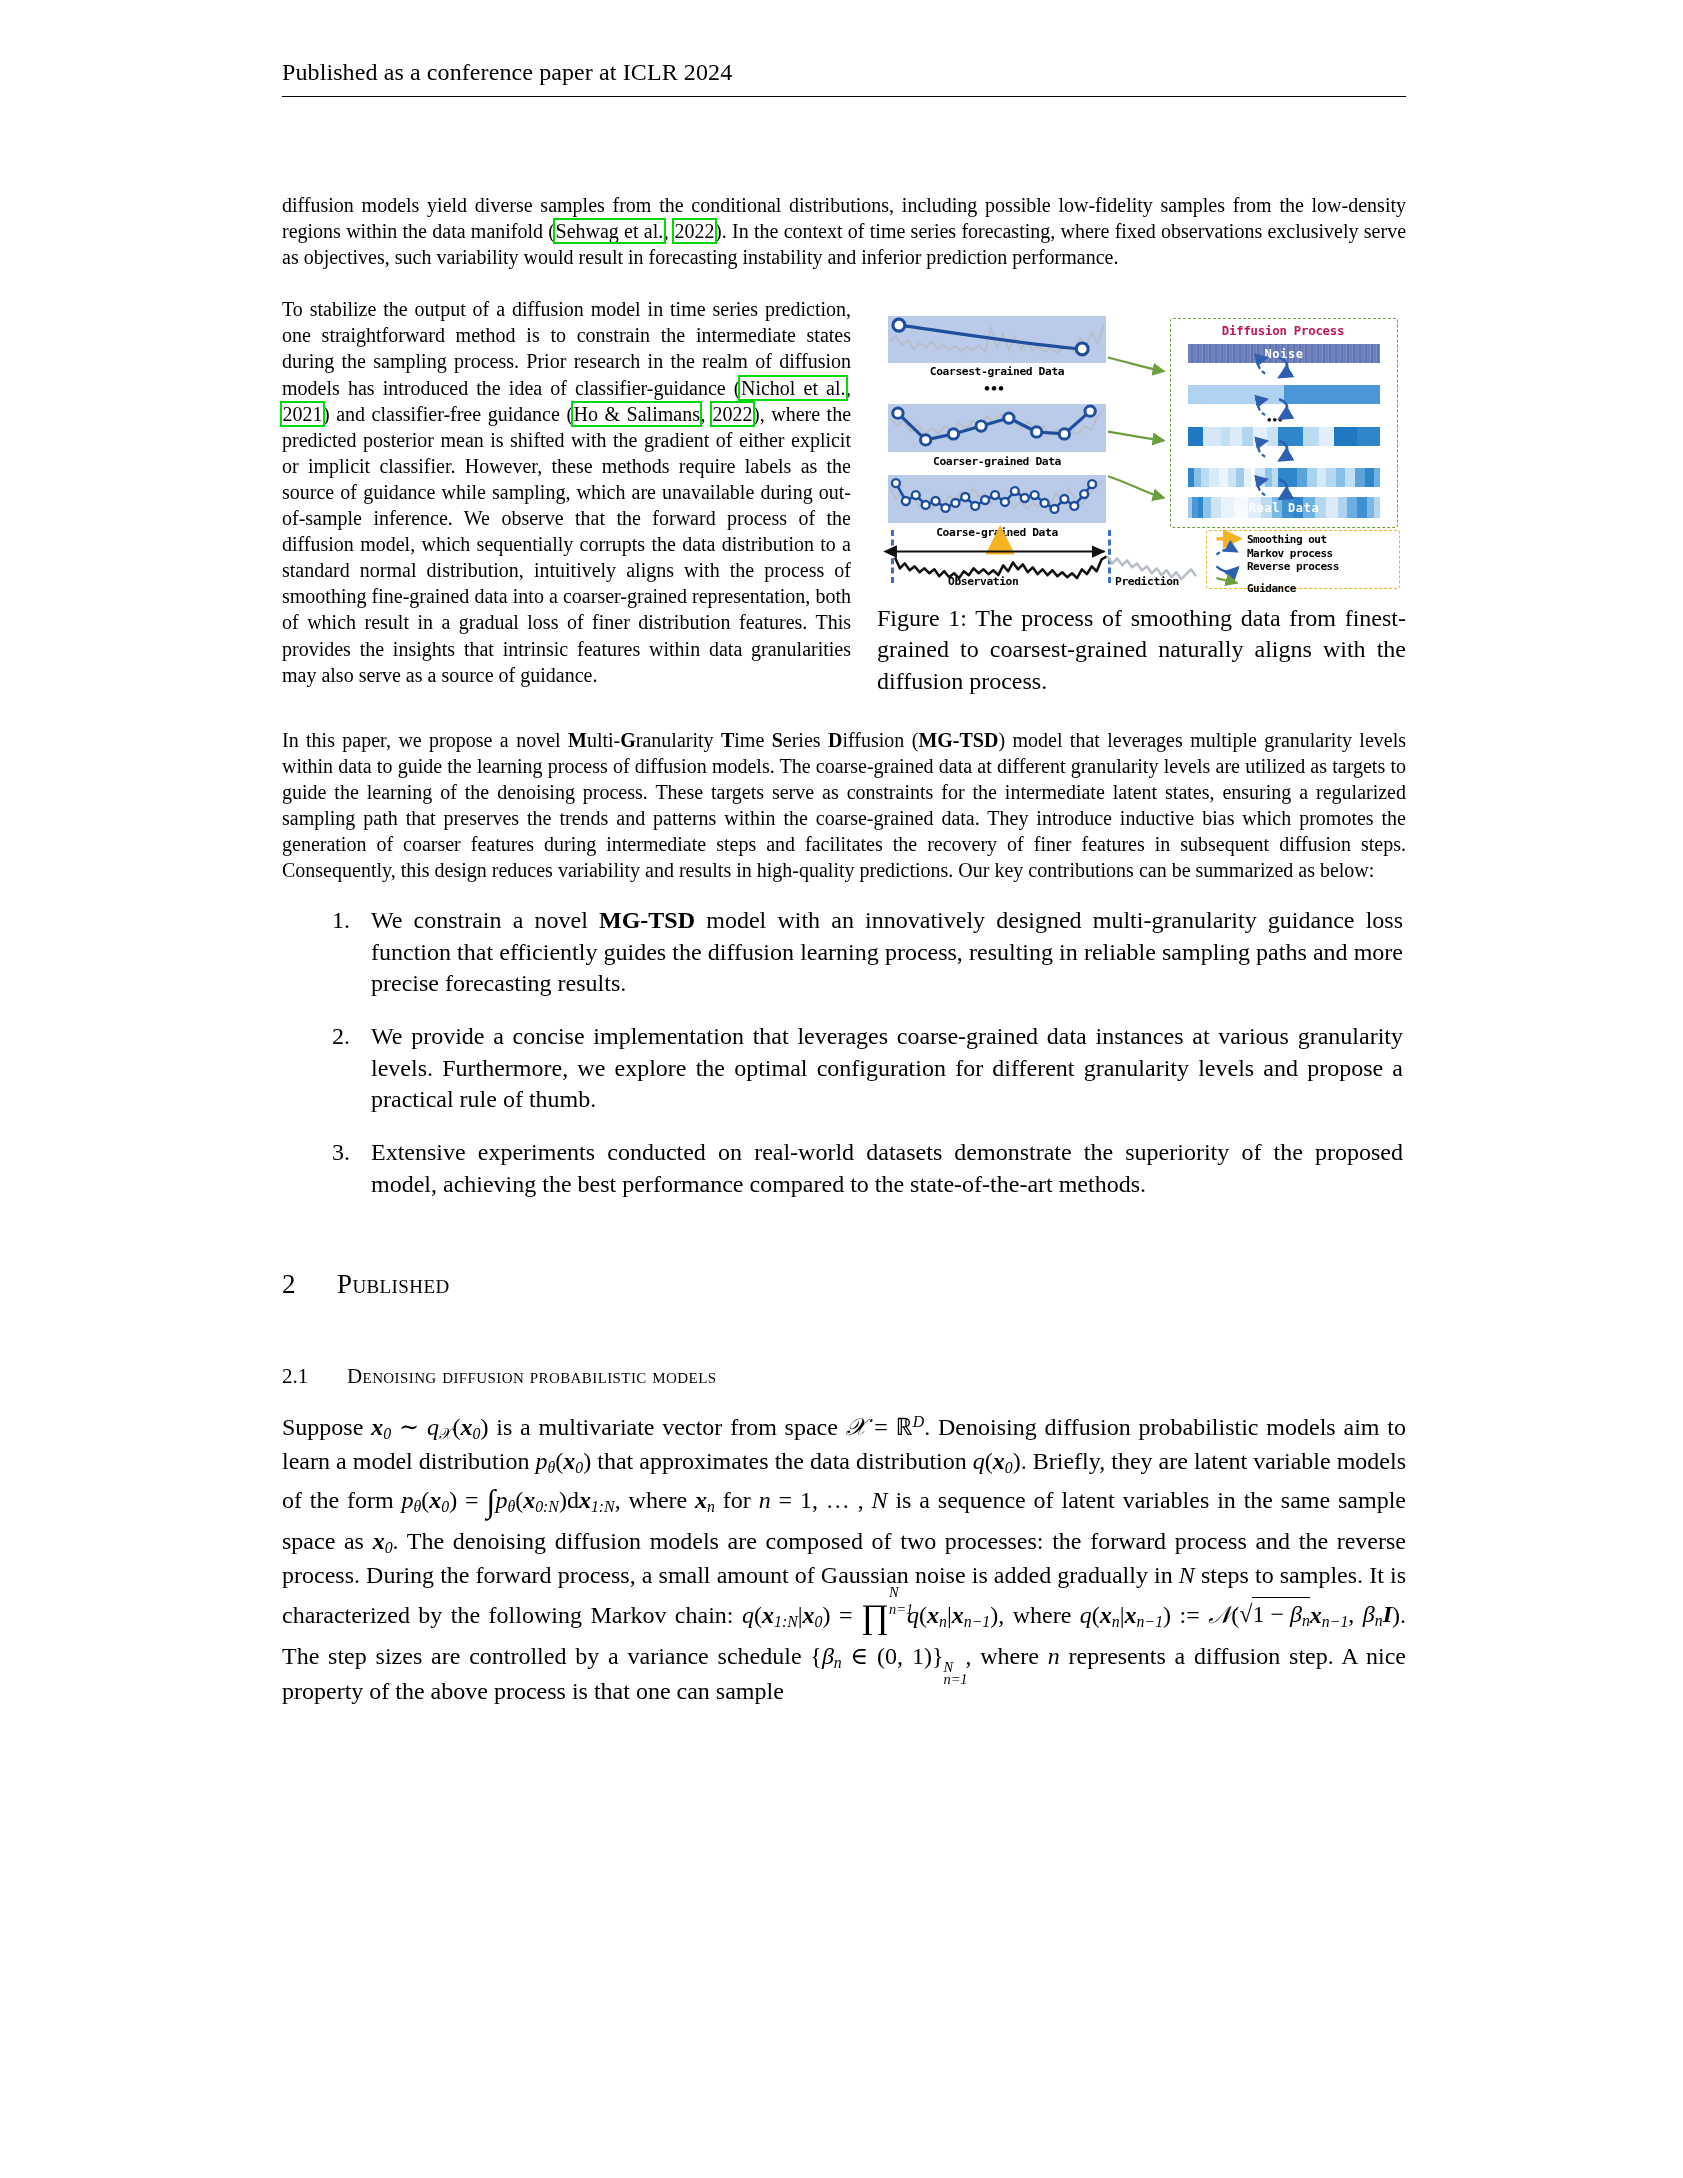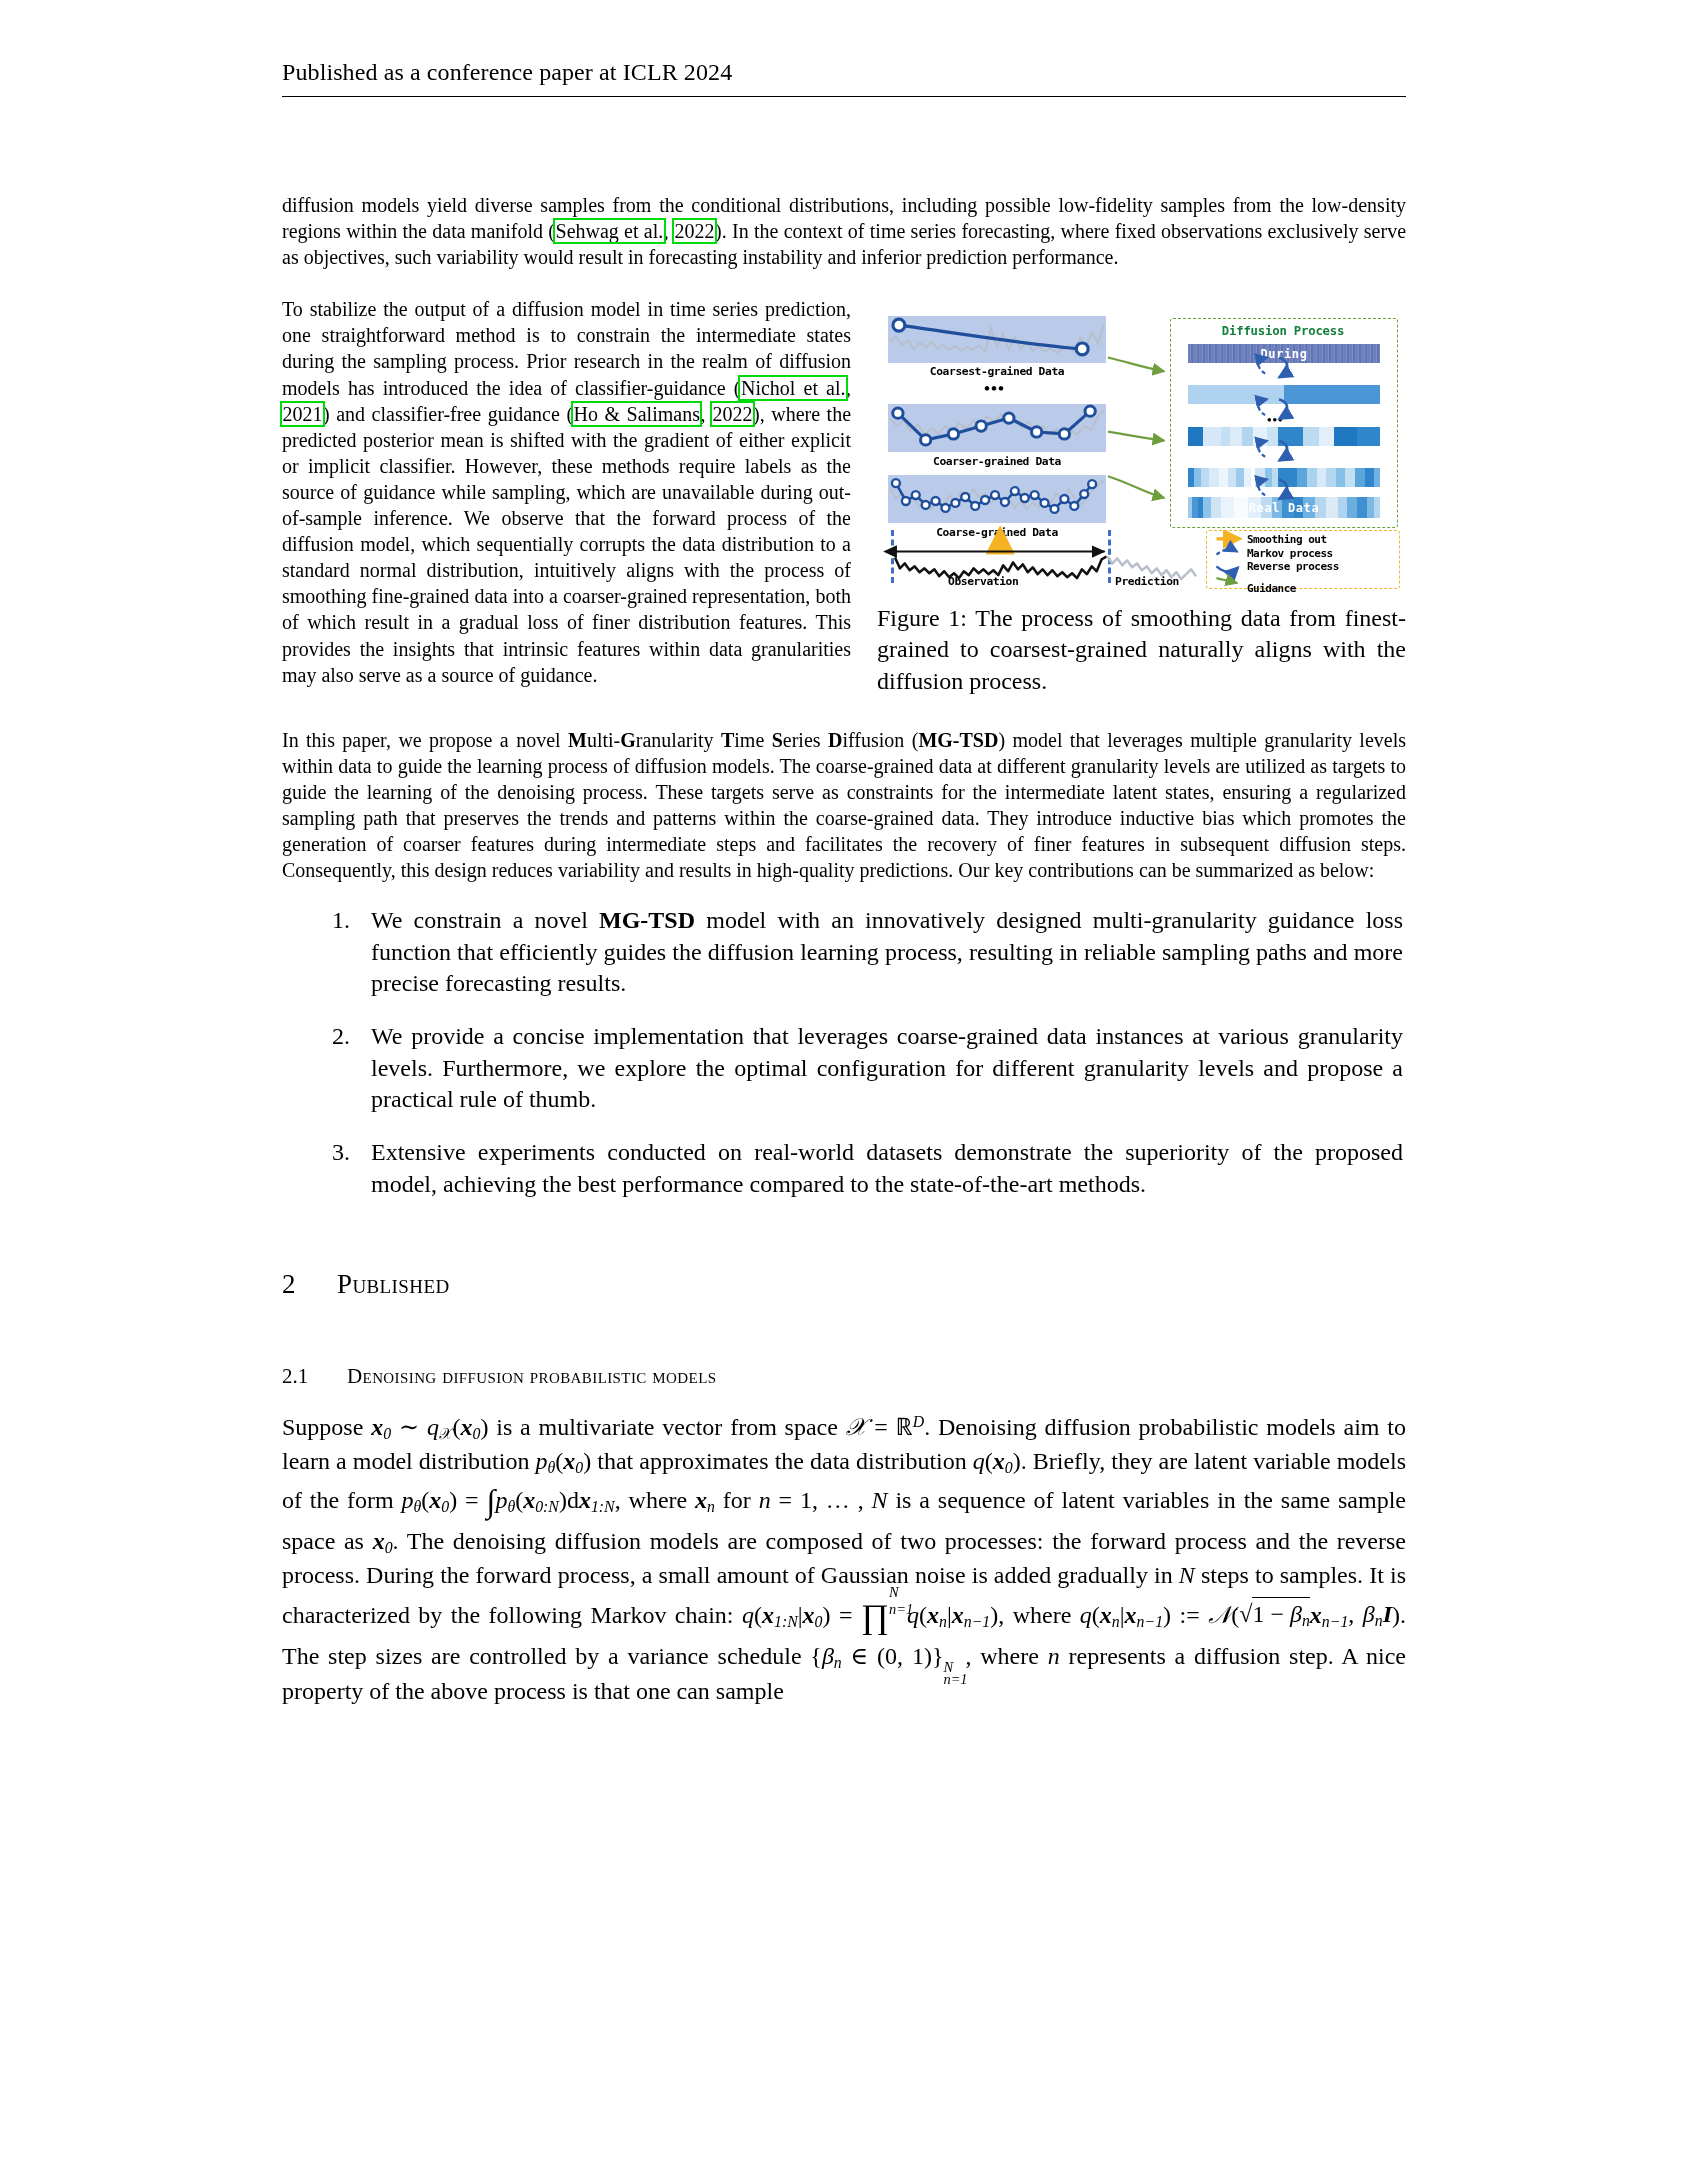--- a/index.html
+++ b/index.html
@@ -109,21 +109,21 @@
   .diffbox {
     position: absolute;
     border: 1.8px dashed #6f9e3e;
     background: #ffffff;
     border-radius: 3px;
   }
   .difftitle {
     position: absolute;
     font-size: 12.3px;
     letter-spacing: -0.2px;
-    color: #15803d;
+    color: #be185d;
     text-align: center;
   }
   .bar { position: absolute; }
   .barlabel {
     position: absolute;
     font-size: 12px;
     color: #ffffff;
     letter-spacing: 0.6px;
     text-align: center;
     width: 100%;
@@ -368,21 +368,21 @@
               <path d="M 233,123 C 258,127 268,129 290,132" fill="none" stroke="#6f9e3e" stroke-width="2.2" marker-end="url(#ga)"></path>
               <path d="M 233,168 C 258,176 268,184 290,190" fill="none" stroke="#6f9e3e" stroke-width="2.2" marker-end="url(#ga)"></path>
             </svg>
 
             <div class="diffbox" style="left:293px; top:8px; width:226px; height:208px;"></div>
             <div class="difftitle mono" style="left:293px; top:14px; width:226px;">Diffusion Process</div>
 
             <div class="bar" style="left:311px; top:34px; width:192px; height:19px; background:
                  repeating-linear-gradient(90deg,#6d80bc 0 2px,#7d8ec6 2px 3px,#5f74b2 3px 5px,#7484bd 5px 6px),
                  #6d80bc;">
-              <div class="barlabel mono">During</div>
+              <div class="barlabel mono">Noise</div>
             </div>
 
             <div class="bar" style="left:311px; top:75px; width:192px; height:19px; background:linear-gradient(90deg,#aed2ef 0 50%,#4a96d6 50% 100%);"></div>
 
             <div class="bar" style="left:311px; top:117px; width:192px; height:19px; background:linear-gradient(90deg,#1f78c1 0 8%,#d6e8f7 8% 17%,#c3dff3 17% 22%,#dcebf8 22% 28%,#b2d6ef 28% 34%,#e4f0fa 34% 41%,#c9e2f4 41% 47%,#2f86cb 47% 60%,#bcdbf1 60% 68%,#e2effa 68% 76%,#1f78c1 76% 88%,#2f86cb 88% 100%);"></div>
             <div class="dots3" style="left:390px; top:102px; font-size:13px;">•••</div>
 
             <div class="bar" style="left:311px; top:158px; width:192px; height:19px; background:linear-gradient(90deg,#2f86cb 0 3%,#87c0e7 3% 7%,#bcdbf1 7% 11%,#d8ebf8 11% 16%,#edf5fc 16% 21%,#cbe3f5 21% 25%,#9ecbeb 25% 29%,#e7f2fb 29% 33%,#ffffff 33% 35%,#cfe5f6 35% 40%,#8cc3e8 40% 44%,#bcdbf1 44% 47%,#2f86cb 47% 57%,#5ba5da 57% 62%,#a9d2ed 62% 67%,#d6e9f8 67% 72%,#b4d7ef 72% 77%,#86bfe7 77% 82%,#c3dff3 82% 87%,#5ba5da 87% 92%,#2f86cb 92% 97%,#6fb1e0 97% 100%);"></div>
 
             <div class="bar" style="left:311px; top:187px; width:192px; height:21px; background:linear-gradient(90deg,#9fcbeb 0 2%,#4a96d6 2% 5%,#2f86cb 5% 8%,#8cc3e8 8% 12%,#cfe5f6 12% 17%,#eaf3fb 17% 24%,#f7fbfe 24% 31%,#e2effa 31% 38%,#bcdbf1 38% 44%,#7cb8e4 44% 49%,#3f90d0 49% 55%,#2f86cb 55% 60%,#6fb1e0 60% 66%,#b4d7ef 66% 72%,#dceaf8 72% 78%,#aed2ef 78% 83%,#6aadde 83% 88%,#3f90d0 88% 93%,#7cb8e4 93% 97%,#b4d7ef 97% 100%);">

